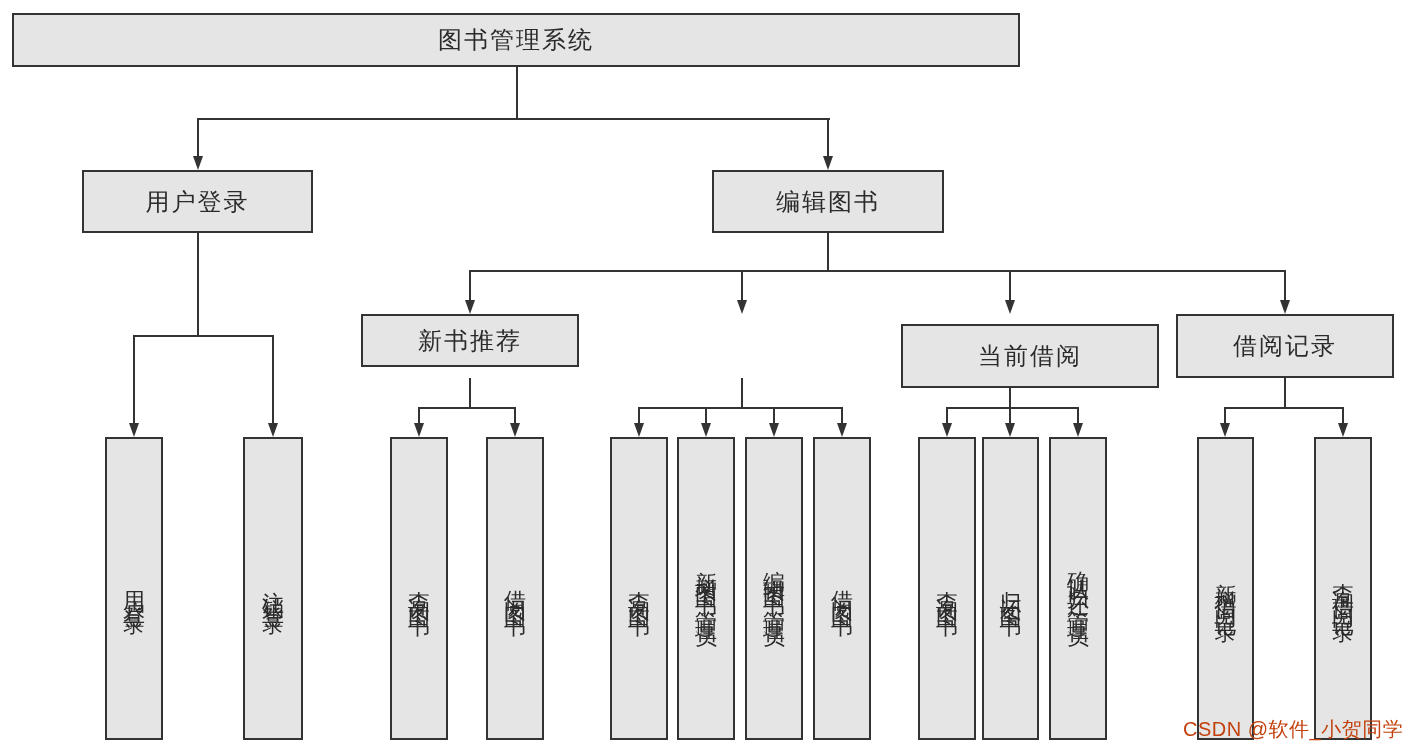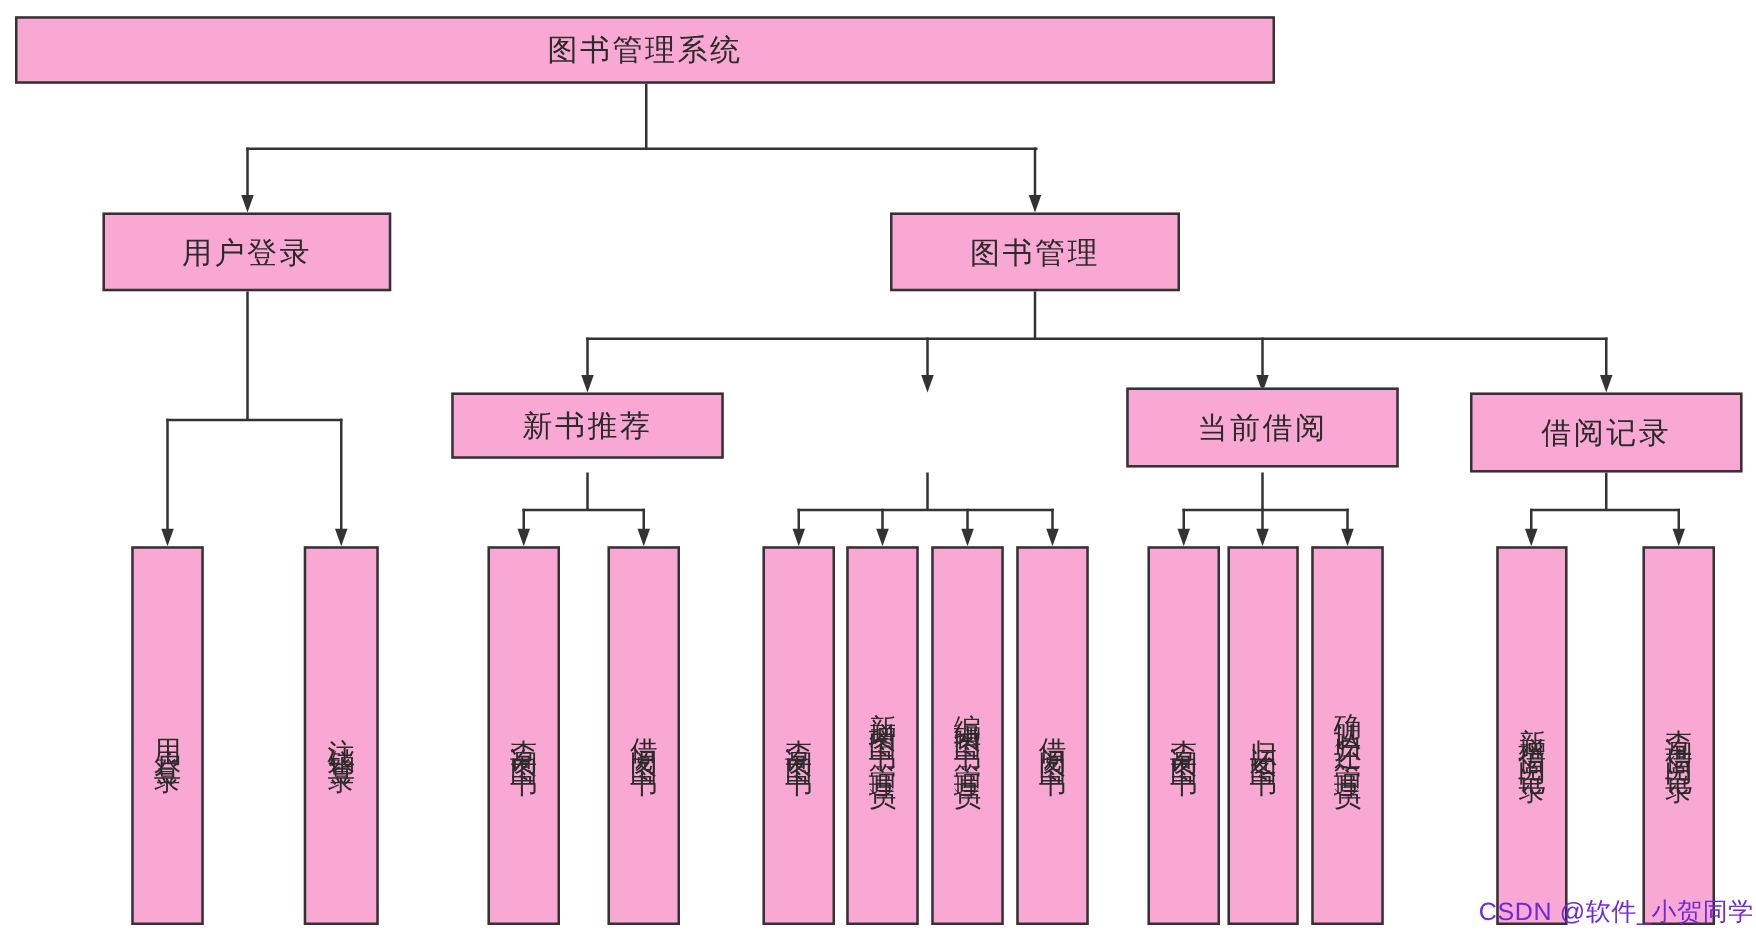--- a/index.html
+++ b/index.html
@@ -6,21 +6,21 @@
   #canvas{
     position:relative;
     width:1405px;height:747px;
     background:#ffffff;
     font-family:"Liberation Sans","DejaVu Sans",sans-serif;
     color:#2b2b2b;
     overflow:hidden;
   }
   .box{
     position:absolute;
-    background:#f9a8d4;
+    background:#e5e5e5;
     border:2px solid #333333;
     box-sizing:border-box;
     display:flex;
     align-items:center;
     justify-content:center;
     z-index:2;
   }
   .h-label{font-size:24px;letter-spacing:2px;white-space:nowrap;}
   .v-label{
     writing-mode:vertical-lr;
@@ -35,21 +35,21 @@
     position:absolute;width:0;height:0;
     border-left:5px solid transparent;
     border-right:5px solid transparent;
     border-top:14px solid #333333;
     z-index:1;
   }
   .wm{
     position:absolute;
     left:1183px;top:716px;
     font-size:20px;
-    color:#6d28d9;
+    color:#c2410c;
     letter-spacing:0.5px;
     white-space:nowrap;
     z-index:5;
   }
 </style>
 </head>
 <body>
 
 <div id="canvas">
 
@@ -61,21 +61,21 @@
   <div class="ln" style="left:197px;top:118px;width:633px;height:2px"></div>
   <div class="ln" style="left:197px;top:118px;width:2px;height:40px"></div>
   <div class="ln" style="left:827px;top:118px;width:2px;height:40px"></div>
   <div class="ar" style="left:193px;top:156px"></div>
   <div class="ar" style="left:823px;top:156px"></div>
 
   <div class="box" style="left:82px;top:170px;width:231px;height:63px">
     <span class="h-label">用户登录</span>
   </div>
   <div class="box" style="left:712px;top:170px;width:232px;height:63px">
-    <span class="h-label">图书管理</span>
+    <span class="h-label">编辑图书</span>
   </div>
 
   <div class="ln" style="left:197px;top:233px;width:2px;height:103px"></div>
   <div class="ln" style="left:133px;top:335px;width:141px;height:2px"></div>
   <div class="ln" style="left:133px;top:335px;width:2px;height:89px"></div>
   <div class="ln" style="left:272px;top:335px;width:2px;height:89px"></div>
   <div class="ar" style="left:129px;top:423px"></div>
   <div class="ar" style="left:268px;top:423px"></div>
 
   <div class="ln" style="left:827px;top:233px;width:2px;height:38px"></div>
@@ -85,21 +85,21 @@
   <div class="ln" style="left:1009px;top:270px;width:2px;height:31px"></div>
   <div class="ln" style="left:1284px;top:270px;width:2px;height:31px"></div>
   <div class="ar" style="left:465px;top:300px"></div>
   <div class="ar" style="left:737px;top:300px"></div>
   <div class="ar" style="left:1005px;top:300px"></div>
   <div class="ar" style="left:1280px;top:300px"></div>
 
   <div class="box" style="left:361px;top:314px;width:218px;height:53px">
     <span class="h-label">新书推荐</span>
   </div>
-  <div class="box" style="left:901px;top:310px;width:218px;height:64px">
+  <div class="box" style="left:901px;top:324px;width:258px;height:64px">
     <span class="h-label">当前借阅</span>
   </div>
   <div class="box" style="left:1176px;top:314px;width:218px;height:64px">
     <span class="h-label">借阅记录</span>
   </div>
 
   <div class="ln" style="left:469px;top:378px;width:2px;height:30px"></div>
   <div class="ln" style="left:418px;top:407px;width:98px;height:2px"></div>
   <div class="ln" style="left:418px;top:407px;width:2px;height:17px"></div>
   <div class="ln" style="left:514px;top:407px;width:2px;height:17px"></div>

